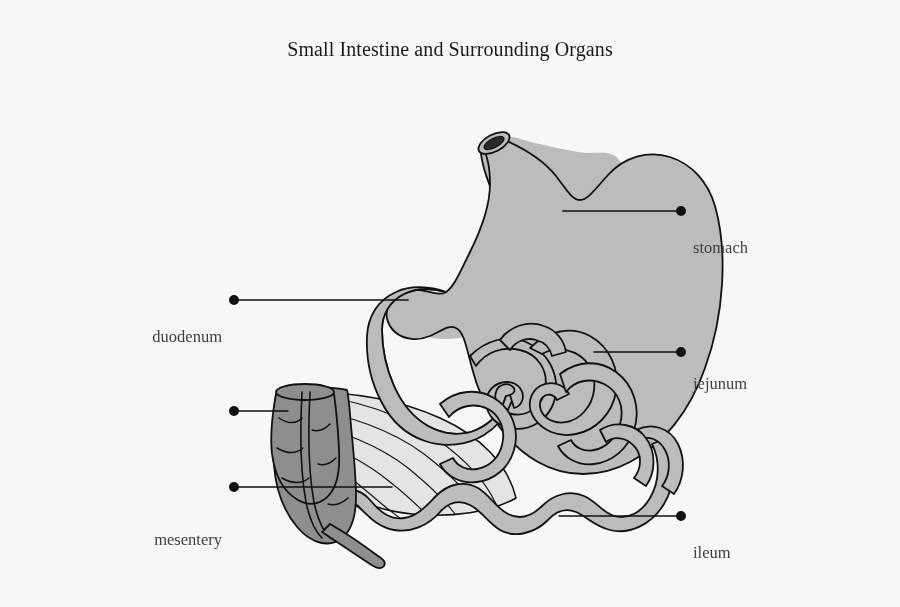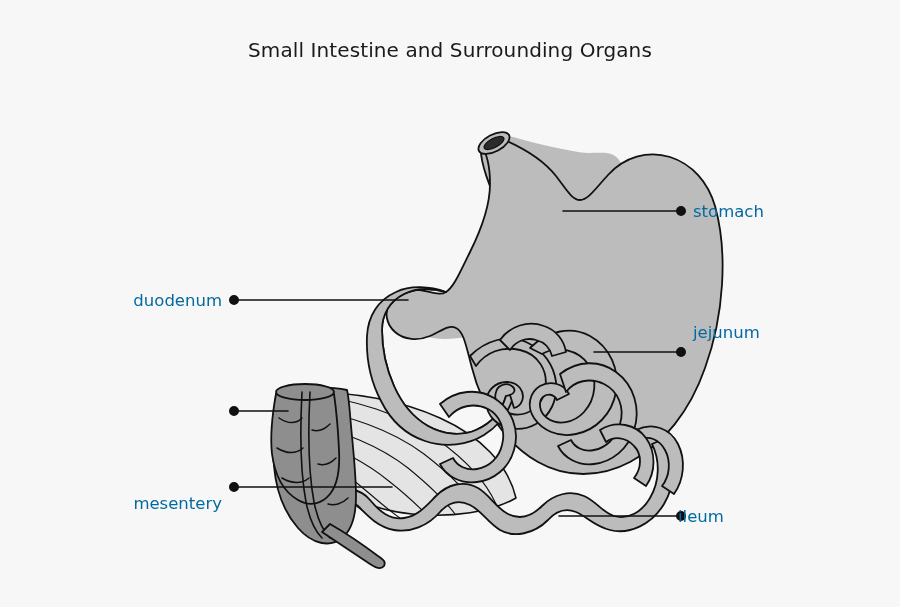--- a/index.html
+++ b/index.html
@@ -12,20 +12,21 @@
     height: 607px;
     background: #f7f7f7;
     font-family: "DejaVu Sans", "Liberation Sans", sans-serif;
     overflow: hidden;
   }
   #figure {
     position: relative;
     width: 900px;
     height: 604px;
     background: #f7f7f7;
+    font-family: Liberation Serif, serif;
   }
   #diagram-title {
     position: absolute;
     top: 38px;
     left: 0;
     width: 900px;
     text-align: center;
     font-size: 20px;
     font-weight: 400;
     color: #1a1a1a;
@@ -33,23 +34,24 @@
   }
   svg#anatomy {
     position: absolute;
     top: 0;
     left: 0;
     display: block;
   }
   .label {
     position: absolute;
     font-size: 16.5px;
-    color: #0369a1;
+    color: #404040;
     line-height: 21px;
     white-space: pre;
+    margin-top: 36px;
   }
   .label.left {
     text-align: center;
   }
   .label.right {
     text-align: left;
   }
 </style>
 </head>
 <body>
@@ -301,22 +303,22 @@
 
         <line x1="234" y1="487" x2="392" y2="487"></line>
         <circle cx="234" cy="487" r="4.2"></circle>
       </g>
 
     </g>
   </svg>
 
   <div class="label right" style="left:693px; top:201px;">stomach</div>
 
-  <div class="label right" style="left:693px; top:322px;">jejunum</div>
-
-  <div class="label right" style="left:678px; top:506px;">ileum</div>
+  <div class="label right" style="left:693px; top:337px;">jejunum</div>
+
+  <div class="label right" style="left:693px; top:506px;">ileum</div>
 
   <div class="label left" style="right:678px; top:290px;">duodenum</div>
 
 
   <div class="label left" style="right:678px; top:493px;">mesentery</div>
 
 </div>
 
 </body></html>

